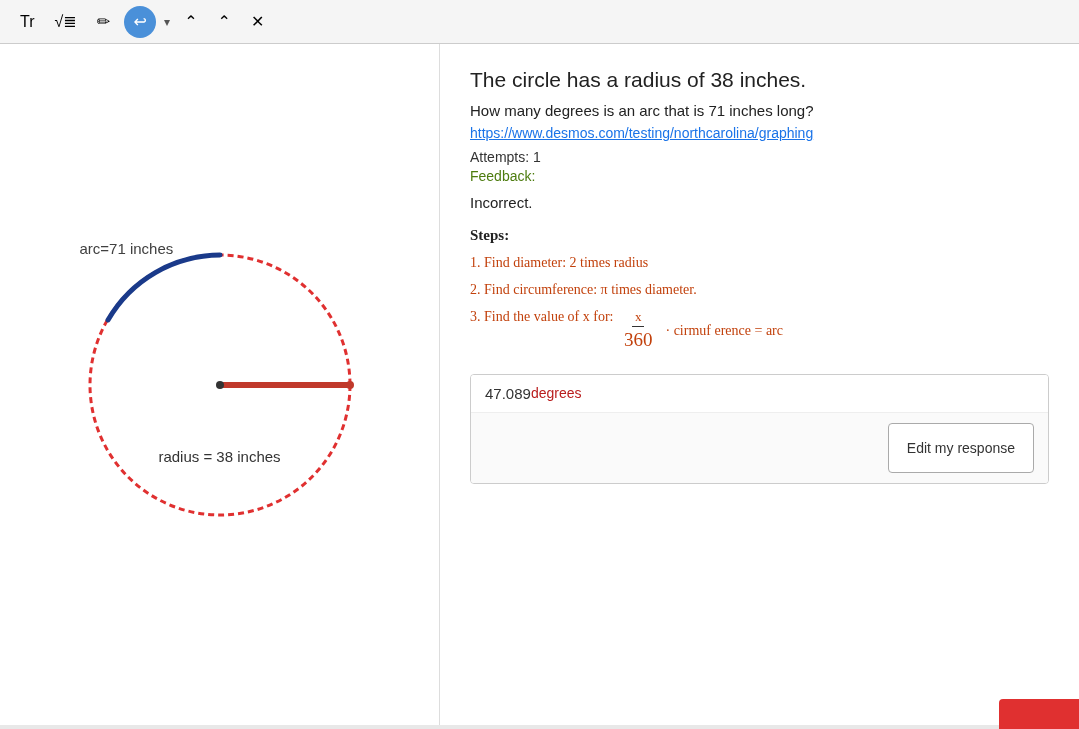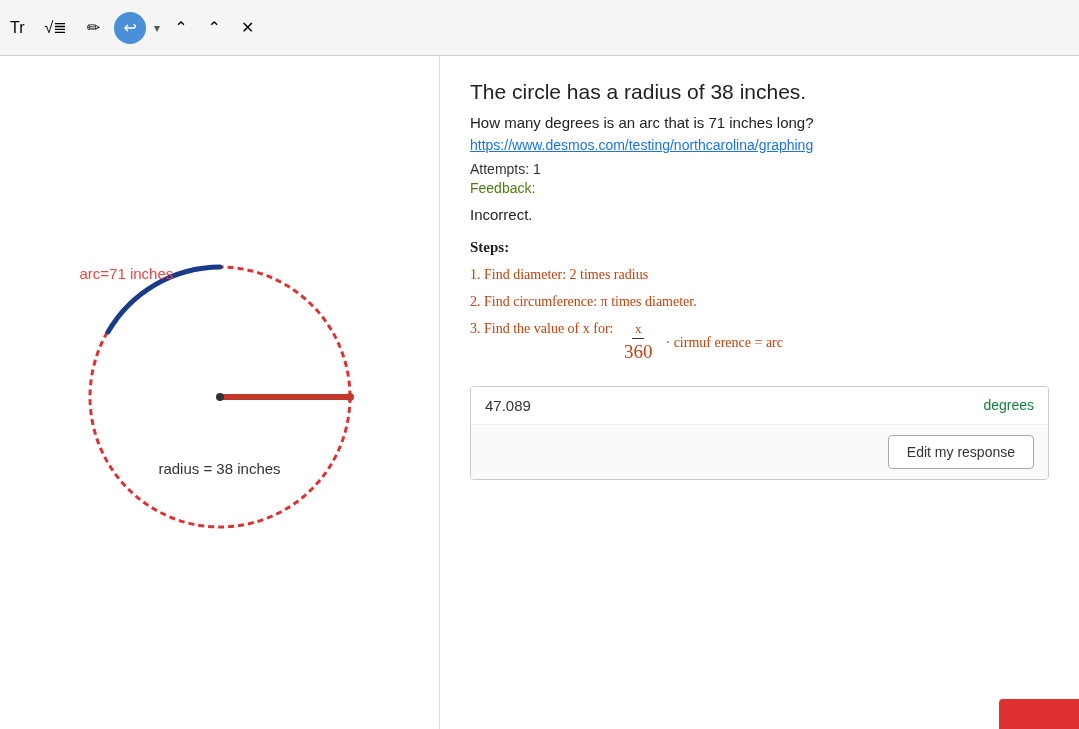--- a/index.html
+++ b/index.html
@@ -8,24 +8,24 @@
       background: #e8e8e8;
       width: 1079px;
       height: 729px;
       overflow: hidden;
     }
 
     .toolbar {
       display: flex;
       align-items: center;
       gap: 8px;
-      padding: 8px 4px;
+      padding: 8px 14px;
       background: #f5f5f5;
       border-bottom: 1px solid #ccc;
-      height: 56px;
+      height: 44px;
     }
 
     .toolbar-btn {
       background: none;
       border: none;
       cursor: pointer;
       font-size: 16px;
       padding: 4px 6px;
       border-radius: 4px;
       display: flex; align-items: center; justify-content: center;
@@ -60,24 +60,24 @@
       height: 320px;
     }
 
     .circle-svg {
       width: 320px;
       height: 320px;
     }
 
     .arc-label {
       position: absolute;
-      top: 28px;
+      top: 15px;
       left: 20px;
       font-size: 15px;
-      color: #ef4444;
+      color: #404040;
       font-weight: normal;
     }
 
     .radius-label {
       position: absolute;
       bottom: 80px;
       left: 50%;
       transform: translateX(-50%);
       font-size: 15px;
       color: #333;
@@ -179,48 +179,47 @@
     .answer-box {
       border: 1px solid #ccc;
       border-radius: 4px;
       margin-top: 10px;
       overflow: hidden;
     }
 
     .answer-top-row {
       display: flex;
       align-items: center;
-      justify-content: space-between;
       padding: 10px 14px;
       border-bottom: 1px solid #eee;
       background: #fff;
     }
 
     .answer-value {
       font-size: 15px;
       color: #333;
     }
 
     .answer-unit {
       font-size: 14px;
-      color: #15803d;
+      color: #b91c1c;
     }
 
     .answer-bottom-row {
       display: flex;
       justify-content: flex-end;
       padding: 10px 14px;
       background: #fafafa;
     }
 
     .edit-btn {
       background: #fff;
       border: 1px solid #aaa;
       border-radius: 4px;
-      padding: 8px 18px;
+      padding: 16px 18px;
       font-size: 14px;
       color: #333;
       cursor: pointer;
     }
 
     
     .bottom-bar {
       position: absolute;
       bottom: 0;
       right: 0;

